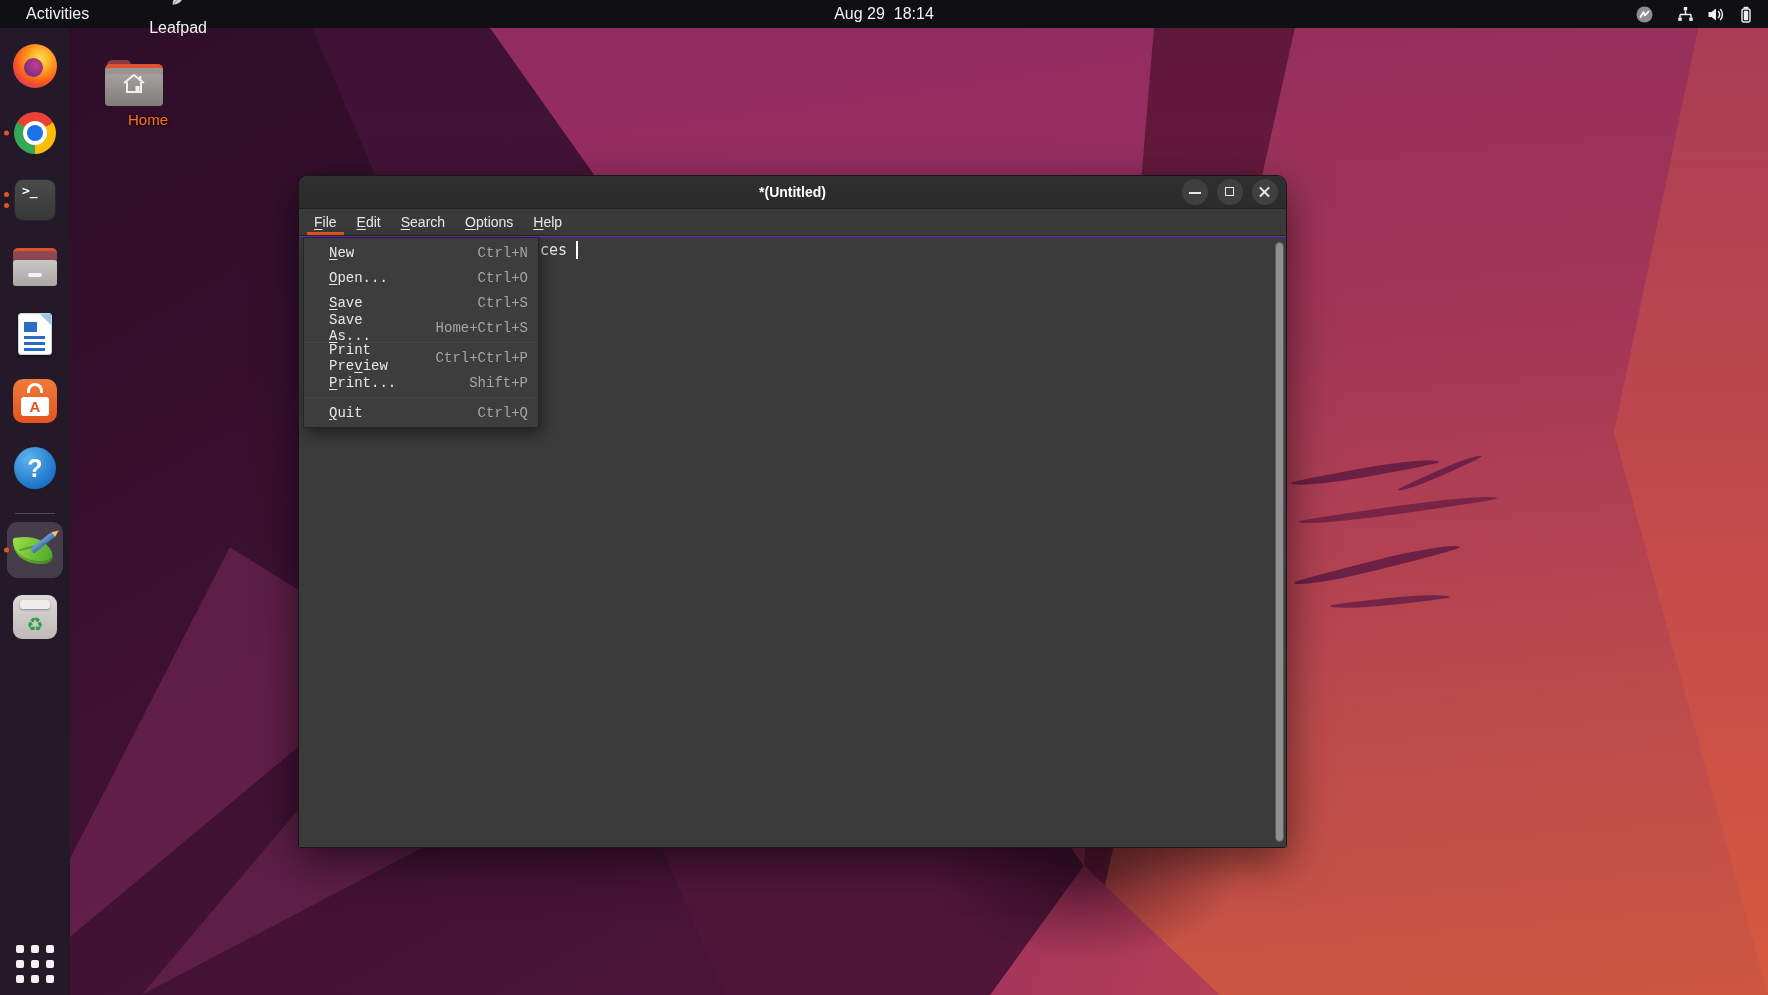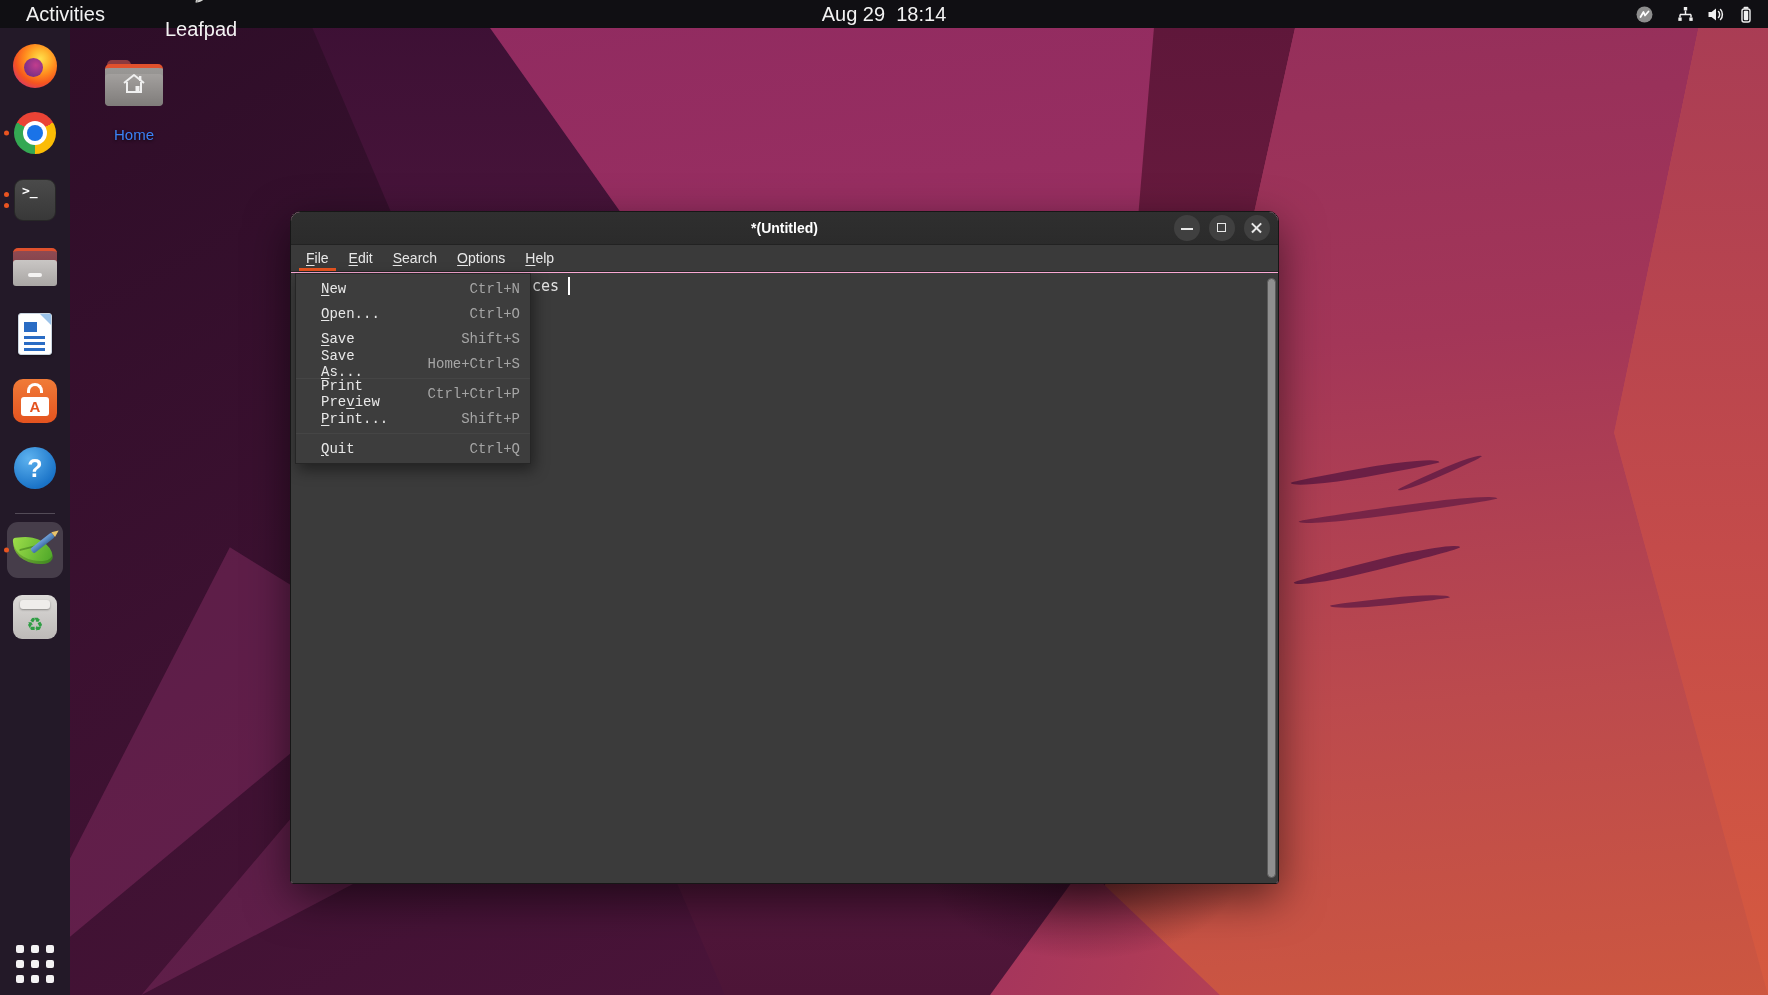--- a/index.html
+++ b/index.html
@@ -21,21 +21,21 @@
   .wp-ray2 { background:rgba(186,72,139,0.24); clip-path:polygon(8% 100%,28% 58%,38% 72%); }
   .wp-shadowpoint { background:radial-gradient(ellipse 220px 120px at 61.3% 88%, rgba(30,5,22,0.55), rgba(30,5,22,0) 70%); }
   .blade { position:absolute; background:#5f1a43; opacity:.85; border-radius:50% 50% 50% 50% / 20% 80% 20% 80%; }
   .b1 { left:1290px; top:468px; width:150px; height:9px; transform:rotate(-10deg); }
   .b2 { left:1298px; top:506px; width:200px; height:8px; transform:rotate(-8deg); opacity:.7; }
   .b3 { left:1292px; top:560px; width:170px; height:10px; transform:rotate(-14deg); }
   .b4 { left:1330px; top:598px; width:120px; height:7px; transform:rotate(-6deg); opacity:.75; }
   .b5 { left:1395px; top:470px; width:90px; height:6px; transform:rotate(-24deg); opacity:.8; }
 
   
-  .top-bar { position:absolute; left:0; top:0; width:1768px; height:28px; background:#100f13; display:flex; align-items:center; color:#f2f2f2; font-size:20px; z-index:50; }
+  .top-bar { position:absolute; left:0; top:0; width:1768px; height:28px; background:#100f13; display:flex; align-items:center; color:#f2f2f2; font-size:16px; z-index:50; }
   .tb-left { display:flex; align-items:center; gap:54px; padding-left:20px; }
   .tb-activities { padding:0 6px; cursor:default; }
   .tb-app { display:flex; align-items:center; gap:8px;flex-direction:column; }
   .tb-clock { position:absolute; left:50%; transform:translateX(-50%); white-space:pre; font-weight:500; }
   .tb-right { position:absolute; right:0; top:0; height:28px; display:flex; align-items:center; gap:13px; padding-right:14px; }
   .tb-right .ind { display:flex; align-items:center; }
   .tb-right .ind:first-child { margin-right:10px; }
 
   
   .dock { position:absolute; left:0; top:28px; width:70px; height:967px; background:#231928; z-index:40; }
@@ -75,24 +75,24 @@
   .show-apps { position:absolute; bottom:12px; left:50%; transform:translateX(-50%); display:grid; grid-template-columns:repeat(3,8px); grid-template-rows:repeat(3,8px); gap:7px; }
   .show-apps span { width:8px; height:8px; background:#f4f2f4; border-radius:2px; }
 
   
   .home-icon { position:absolute; left:100px; top:60px; width:68px; text-align:center; z-index:10; }
   .hi-folder { position:relative; width:58px; height:46px; margin:0 auto; }
   .hi-tab { position:absolute; left:2px; top:0; width:24px; height:12px; background:#8c3a3f; border-radius:5px 5px 0 0; }
   .hi-back { position:absolute; left:0; top:4px; width:58px; height:42px; background:linear-gradient(#9a9896,#85827f); border-top:4px solid #e0512d; border-radius:5px; }
   .hi-front { position:absolute; left:0; bottom:0; width:58px; height:32px; background:linear-gradient(#a3a09e,#7f7c7a); border-radius:4px; }
   .hi-house { position:absolute; left:16px; top:12px; }
-  .home-label { margin-top:20px; color:#3b82f6; font-size:15px; text-shadow:0 1px 3px rgba(0,0,0,.7); }
-
-  
-  .window { position:absolute; left:290px; top:175px; width:989px; height:673px; background:#f9a8d4; border:1px solid #161616; border-radius:10px 10px 3px 3px; box-shadow:0 14px 44px rgba(0,0,0,.55); z-index:20; overflow:hidden;margin-top:36px; }
+  .home-label { margin-top:5px; color:#f97316; font-size:15px; text-shadow:0 1px 3px rgba(0,0,0,.7);text-align:right; }
+
+  
+  .window { position:absolute; left:298px; top:175px; width:989px; height:673px; background:#6d28d9; border:1px solid #161616; border-radius:10px 10px 3px 3px; box-shadow:0 14px 44px rgba(0,0,0,.55); z-index:20; overflow:hidden; }
   .titlebar { height:33px; background:linear-gradient(#2f2f2f,#2b2b2b); display:flex; align-items:center; position:relative; border-bottom:1px solid #222; }
   .title { position:absolute; left:0; right:0; text-align:center; color:#fff; font-weight:bold; font-size:14px; }
   .controls { position:absolute; right:8px; top:3px; display:flex; gap:9px; }
   .wbtn { width:26px; height:26px; border-radius:50%; background:#404040; position:relative; }
   .gl-min { position:absolute; left:7px; top:13px; width:12px; height:2px; background:#e8e8e8; }
   .gl-max { position:absolute; left:8px; top:8px; width:9px; height:9px; border:1.6px solid #e8e8e8; }
   .gl-x1,.gl-x2 { position:absolute; left:6px; top:12px; width:13px; height:1.8px; background:#e8e8e8; }
   .gl-x1 { transform:rotate(45deg); } .gl-x2 { transform:rotate(-45deg); }
 
   .menubar { height:27px; background:#3a3a3a; border-bottom:1px solid #262626; display:flex; align-items:stretch; padding-left:6px; color:#e8e8e8; font-size:14px; }
@@ -321,21 +321,21 @@
           <div class="menu-row">
             <span><span class="mn">N</span>ew</span>
             <span class="shortcut">Ctrl+N</span>
           </div>
           <div class="menu-row">
             <span><span class="mn">O</span>pen...</span>
             <span class="shortcut">Ctrl+O</span>
           </div>
           <div class="menu-row">
             <span><span class="mn">S</span>ave</span>
-            <span class="shortcut">Shift+S</span>
+            <span class="shortcut">Ctrl+S</span>
           </div>
           <div class="menu-row">
             <span>Save <span class="mn">A</span>s...</span>
             <span class="shortcut">Home+Ctrl+S</span>
           </div>
           <div class="menu-sep"></div>
           <div class="menu-row">
             <span>Print Pre<span class="mn">v</span>iew</span>
             <span class="shortcut">Ctrl+Ctrl+P</span>
           </div>

